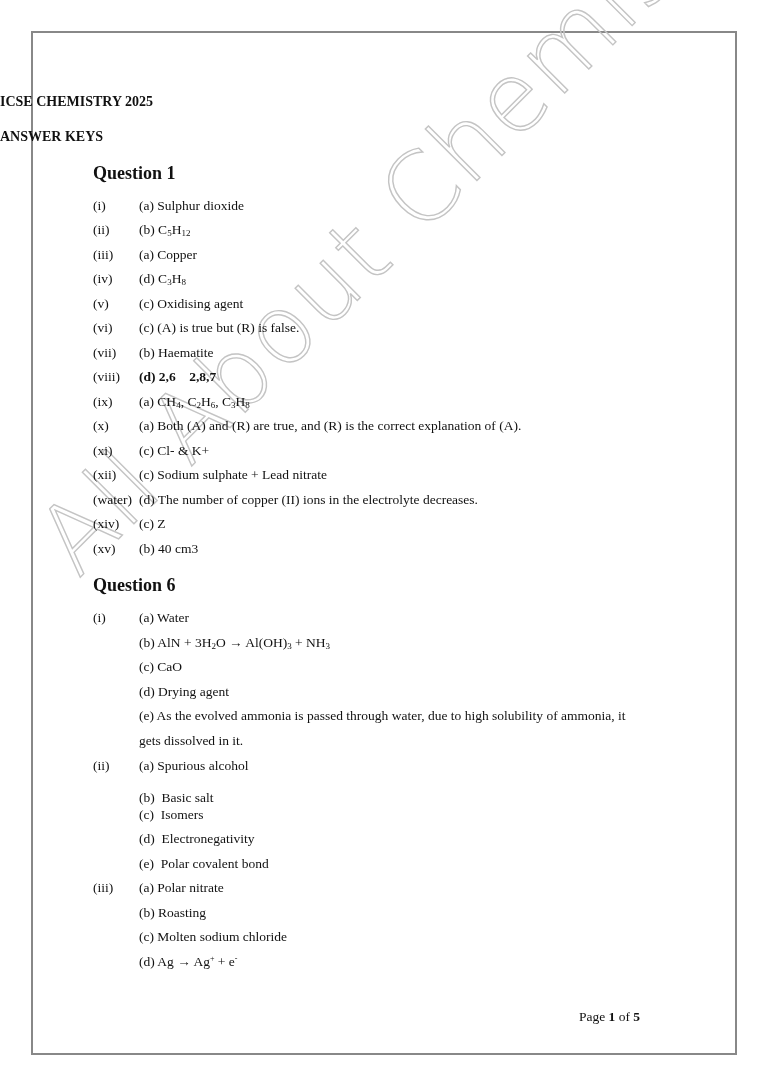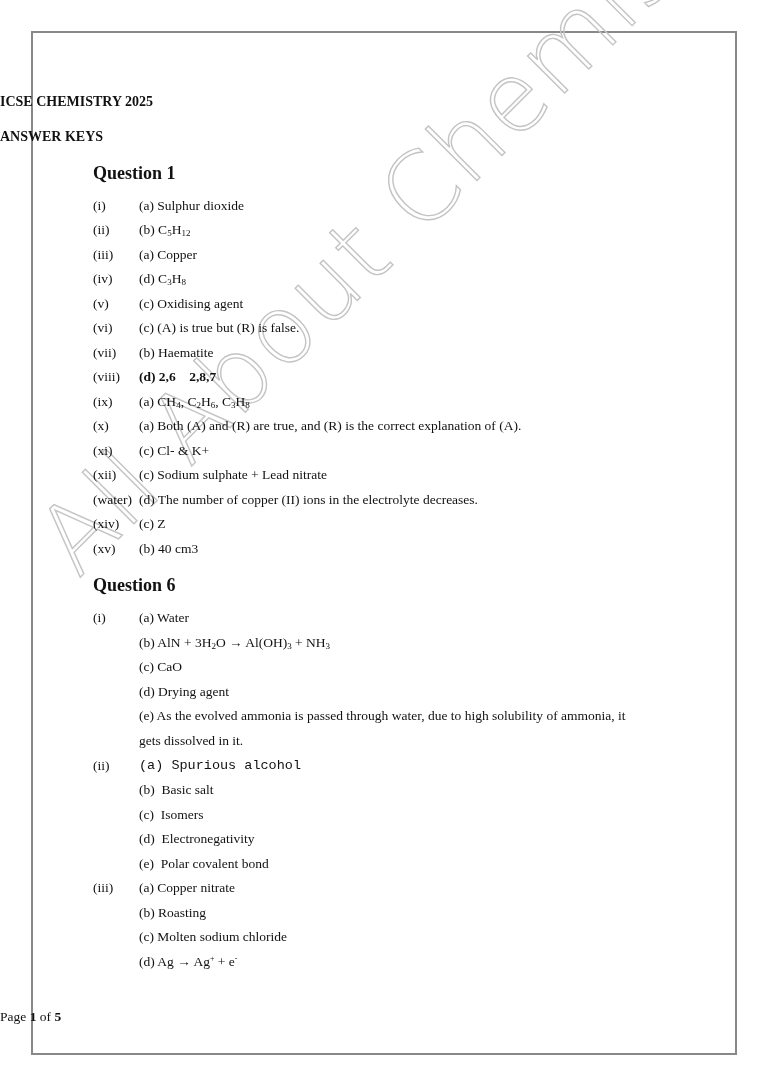--- a/index.html
+++ b/index.html
@@ -8,21 +8,21 @@
     .frame { position: absolute; left: 31px; top: 31px; width: 702px; height: 1020px;
              border: 2px solid #888888; box-sizing: content-box; }
     .title { position: absolute; left: 0; width: 768px; text-align: left;
              font-weight: bold; font-size: 14px; }
     .qhead { position: absolute; left: 93px; font-weight: bold; font-size: 18px; }
     .row { position: absolute; left: 93px; font-size: 13.5px; white-space: nowrap; }
     .row .num { position: absolute; left: 0; }
     .row .ans { position: absolute; left: 46px; }
     .sub { font-size: 9px; vertical-align: -2px; }
     .sup { font-size: 8px; vertical-align: 5px; }
-    .footer { position: absolute; top: 1009px; left: 0; width: 640px; text-align: left; font-size: 13.5px; }
+    .footer { position: absolute; top: 1009px; left: 0; width: 640px; text-align: right; font-size: 13.5px; }
     .footer b { font-weight: bold; }
     .watermark { position: absolute; left: 55px; top: 500px; font-family: "DejaVu Sans", sans-serif;
                  font-size: 96px; font-weight: 200; color: transparent;
                  -webkit-text-stroke: 1.4px #c4c4c4; transform: rotate(-45deg);
                  transform-origin: left center; white-space: nowrap; letter-spacing: 2px;
                  pointer-events: none; }
   </style>
 </head>
 <body>
 
@@ -113,38 +113,38 @@
 </div>
 <div class="row" style="top:708px;">
   <span class="ans">(e) As the evolved ammonia is passed through water, due to high solubility of ammonia, it</span>
 </div>
 <div class="row" style="top:733px;">
   <span class="ans">gets dissolved in it.</span>
 </div>
 
 <div class="row" style="top:758px;">
   <span class="num">(ii)</span>
-  <span class="ans" style="white-space:pre;font-family:Liberation Mono, monospace;">(a) Spurious alcohol</span>
+  <span class="ans" style="white-space:pre;">(a) Spurious alcohol</span>
 </div>
 <div class="row" style="top:782px;">
-  <span class="ans" style="white-space:pre;">(b)  Basic salt</span>
+  <span class="ans" style="white-space:pre;margin-top:8px;">(b)  Basic salt</span>
 </div>
 <div class="row" style="top:807px;">
   <span class="ans" style="white-space:pre;">(c)  Isomers</span>
 </div>
 <div class="row" style="top:831px;">
   <span class="ans" style="white-space:pre;">(d)  Electronegativity</span>
 </div>
 <div class="row" style="top:856px;">
   <span class="ans" style="white-space:pre;">(e)  Polar covalent bond</span>
 </div>
 
 <div class="row" style="top:880px;">
   <span class="num">(iii)</span>
-  <span class="ans">(a) Copper nitrate</span>
+  <span class="ans">(a) Polar nitrate</span>
 </div>
 <div class="row" style="top:905px;">
   <span class="ans">(b) Roasting</span>
 </div>
 <div class="row" style="top:929px;">
   <span class="ans">(c) Molten sodium chloride</span>
 </div>
 <div class="row" style="top:954px;">
   <span class="ans"><span>(d) Ag → Ag</span><span class="sup">+</span><span> + e</span><span class="sup">-</span></span>
 </div>

